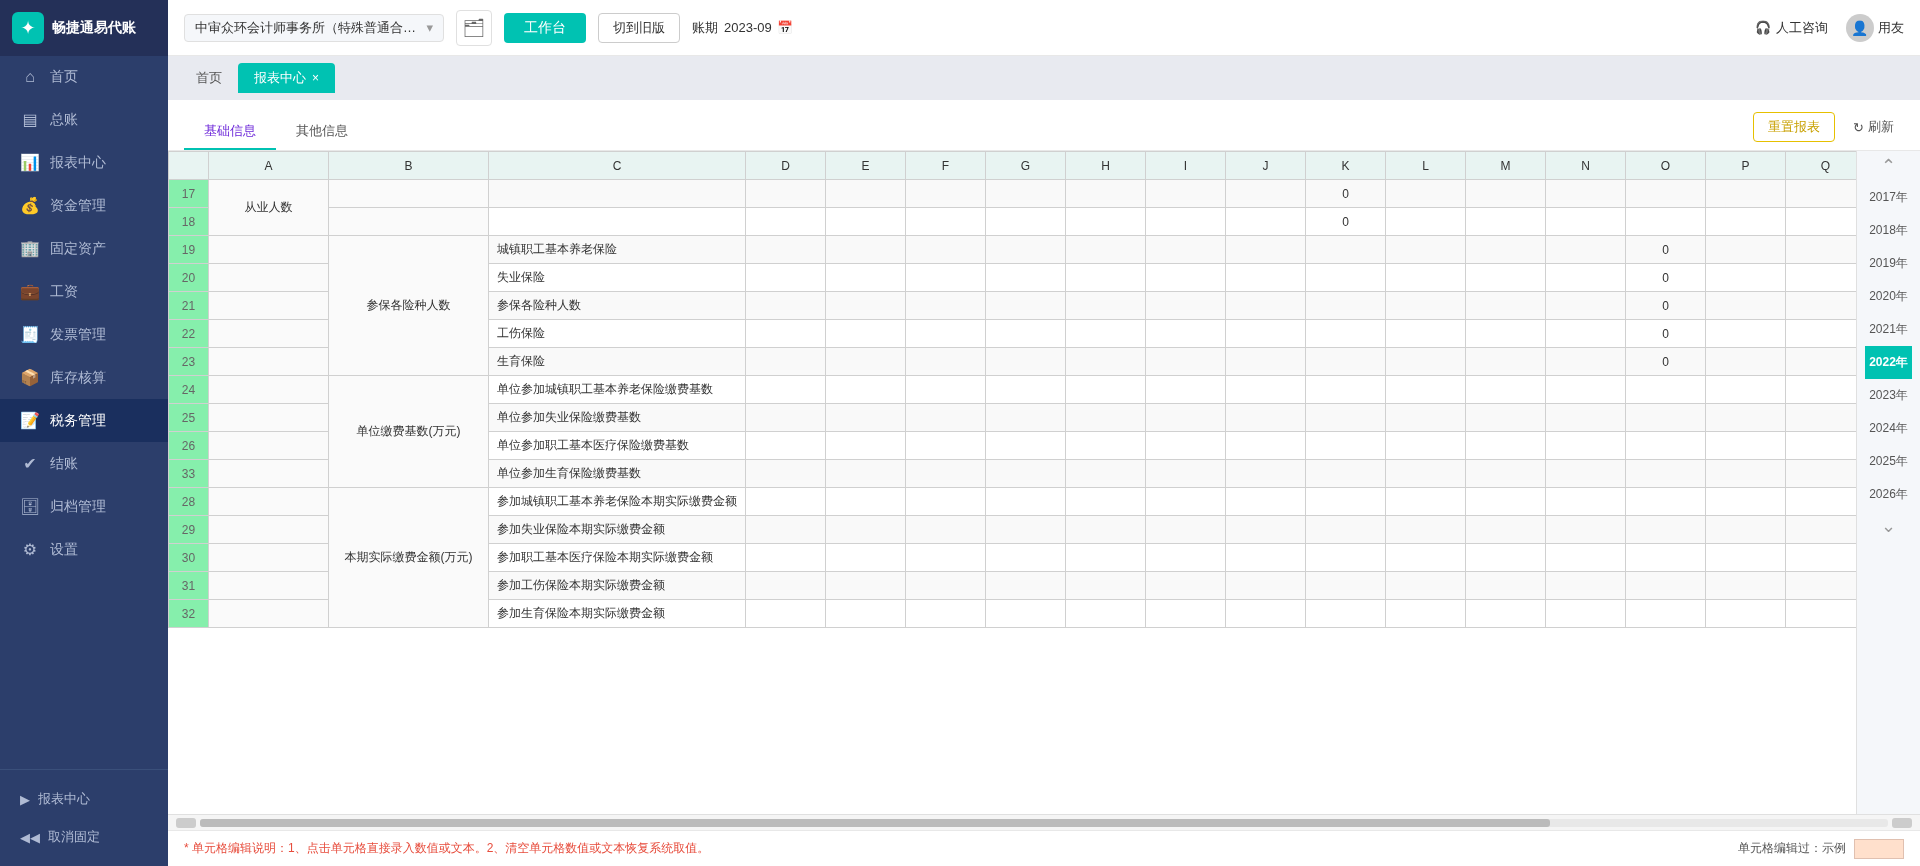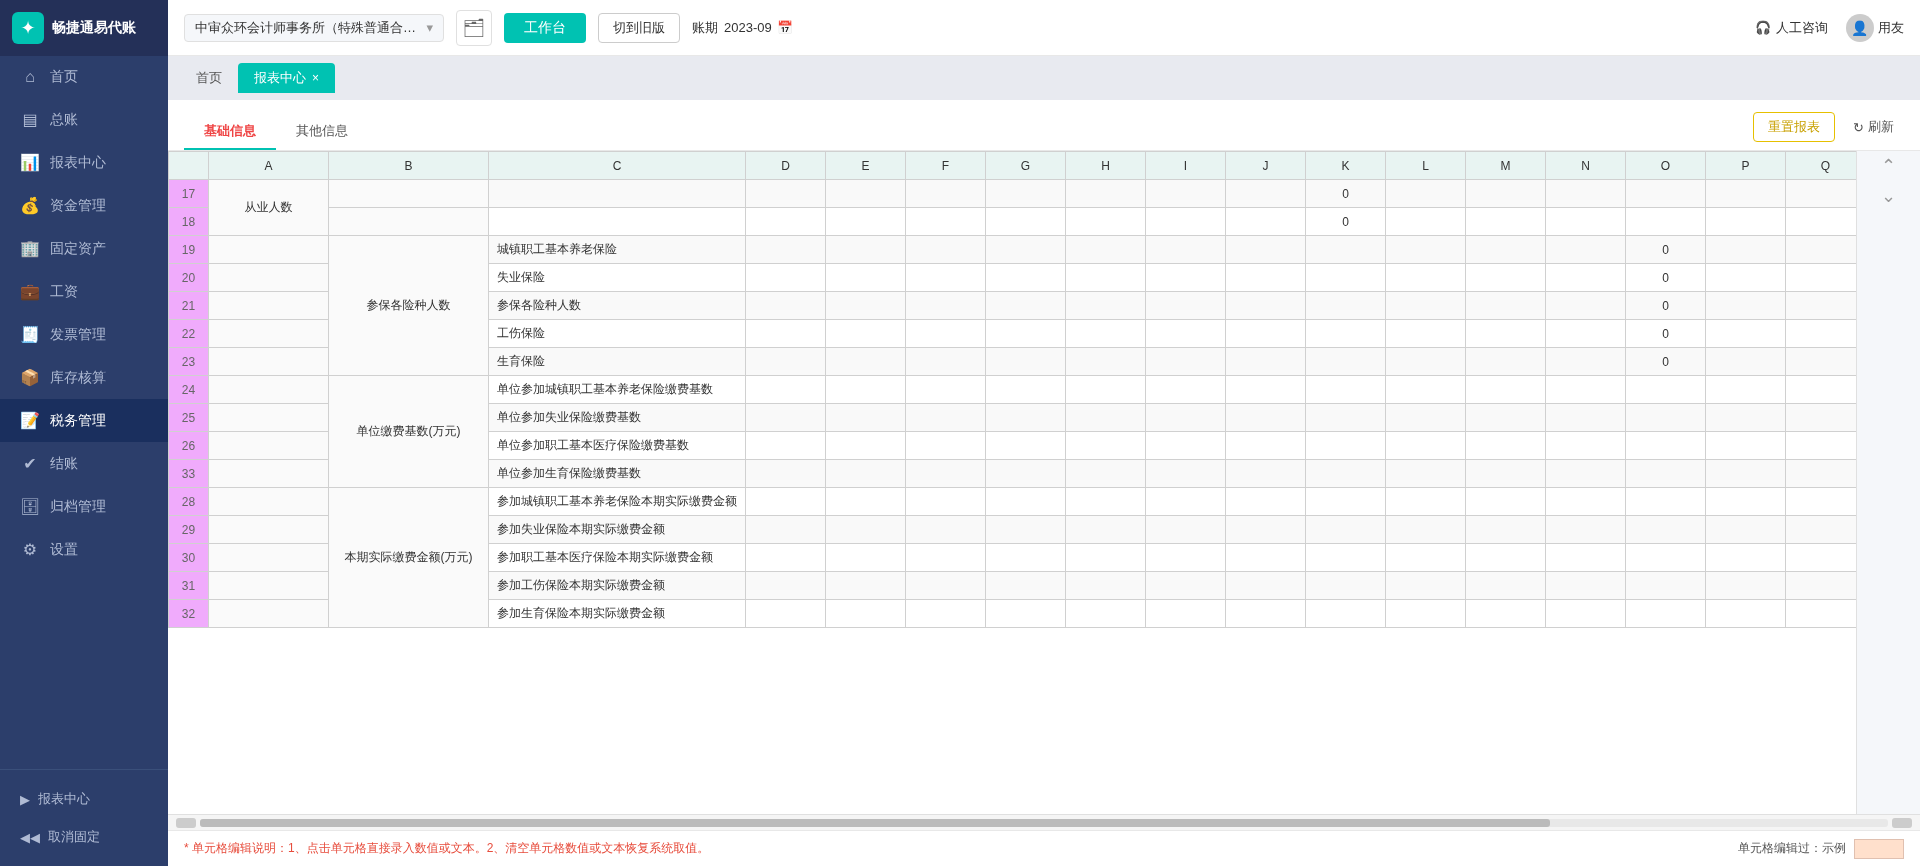--- a/index.html
+++ b/index.html
@@ -199,23 +199,23 @@
     .sub-tabs-left { display: flex; gap: 0; }
     .sub-tab {
       padding: 8px 20px;
       cursor: pointer;
       font-size: 13px;
       color: #555;
       border-bottom: 2px solid transparent;
       margin-bottom: -1px;
     }
     .sub-tab.active {
-      color: #ef4444;
+      color: #6d28d9;
       border-bottom: 2px solid #00c2b2;
-      font-weight: 700;
+      font-weight: 400;
     }
     .sub-tabs-right { display: flex; gap: 8px; align-items: center; margin-bottom: 8px; }
     .reset-btn {
       border: 1px solid #e6c000;
       border-radius: 4px;
       padding: 5px 14px;
       font-size: 13px;
       background: #fff;
       color: #c8a000;
       cursor: pointer;
@@ -347,21 +347,21 @@
     .hint-right { display: flex; align-items: center; gap: 8px; font-size: 12px; color: #555; }
     .hint-cell-example {
       width: 50px; height: 20px;
       background: #ffe0cc;
       border: 1px solid #e0c0b0;
       display: inline-block;
     }
 
     tr.row-even td { background: #fff; }
     tr.row-odd td { background: #f9f9f9; }
-    tr.row-even td.row-num, tr.row-odd td.row-num { background: #f0abfc; }
+    tr.row-even td.row-num, tr.row-odd td.row-num { background: #86efac; }
     tr.row-even td.cell-a, tr.row-odd td.cell-a { background: #fafafa; }
     tr.row-even td.cell-b, tr.row-odd td.cell-b { background: #fafafa; }
   </style>
 </head>
 <body>
 
 <div class="sidebar">
   <div class="sidebar-logo">
     <div class="sidebar-logo-icon">✦</div>
     <span class="sidebar-logo-text">畅捷通易代账</span>
@@ -825,20 +825,32 @@
                   <td class="cell-val" style="min-width: 70px; text-align: center;"></td>
                   <td class="cell-val" style="min-width: 70px; text-align: center;"></td>
                   <td class="cell-val" style="min-width: 70px; text-align: center;"></td>
                 </tr>
               </tbody>
           </table>
         </div>
 
         <div class="year-panel">
           <button class="year-nav-btn">⌃</button>
+          <div id="year-list">
+              <div class="year-item">2017年</div>
+              <div class="year-item">2018年</div>
+              <div class="year-item">2019年</div>
+              <div class="year-item">2020年</div>
+              <div class="year-item">2021年</div>
+              <div class="year-item active">2022年</div>
+              <div class="year-item">2023年</div>
+              <div class="year-item">2024年</div>
+              <div class="year-item">2025年</div>
+              <div class="year-item">2026年</div>
+            </div>
           <button class="year-nav-btn">⌄</button>
         </div>
       </div>
 
       <div style="height:16px; background:#f5f5f5; border-top:1px solid #e0e0e0; display:flex; align-items:center; padding: 0 8px; flex-shrink:0;">
         <div style="width:20px;height:10px;background:#ccc;border-radius:3px;cursor:pointer;"></div>
         <div style="flex:1;height:8px;background:#e8e8e8;border-radius:3px;margin:0 4px;">
           <div style="width:80%;height:100%;background:#bbb;border-radius:3px;"></div>
         </div>
         <div style="width:20px;height:10px;background:#ccc;border-radius:3px;cursor:pointer;"></div>

